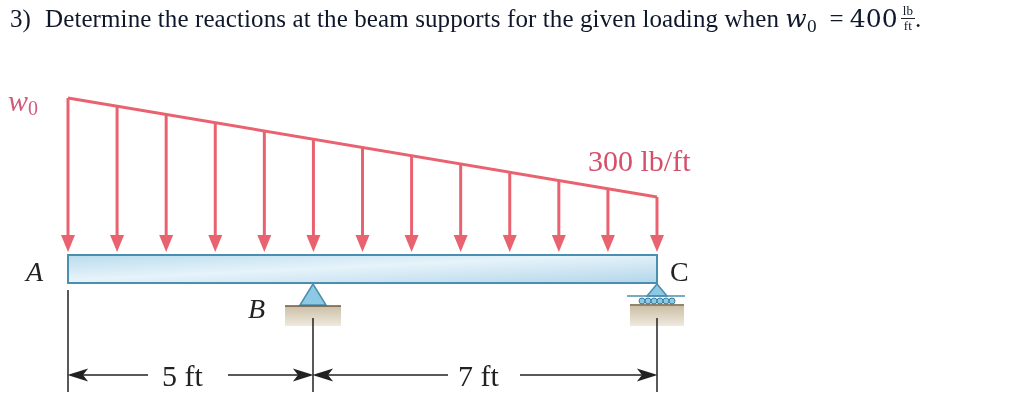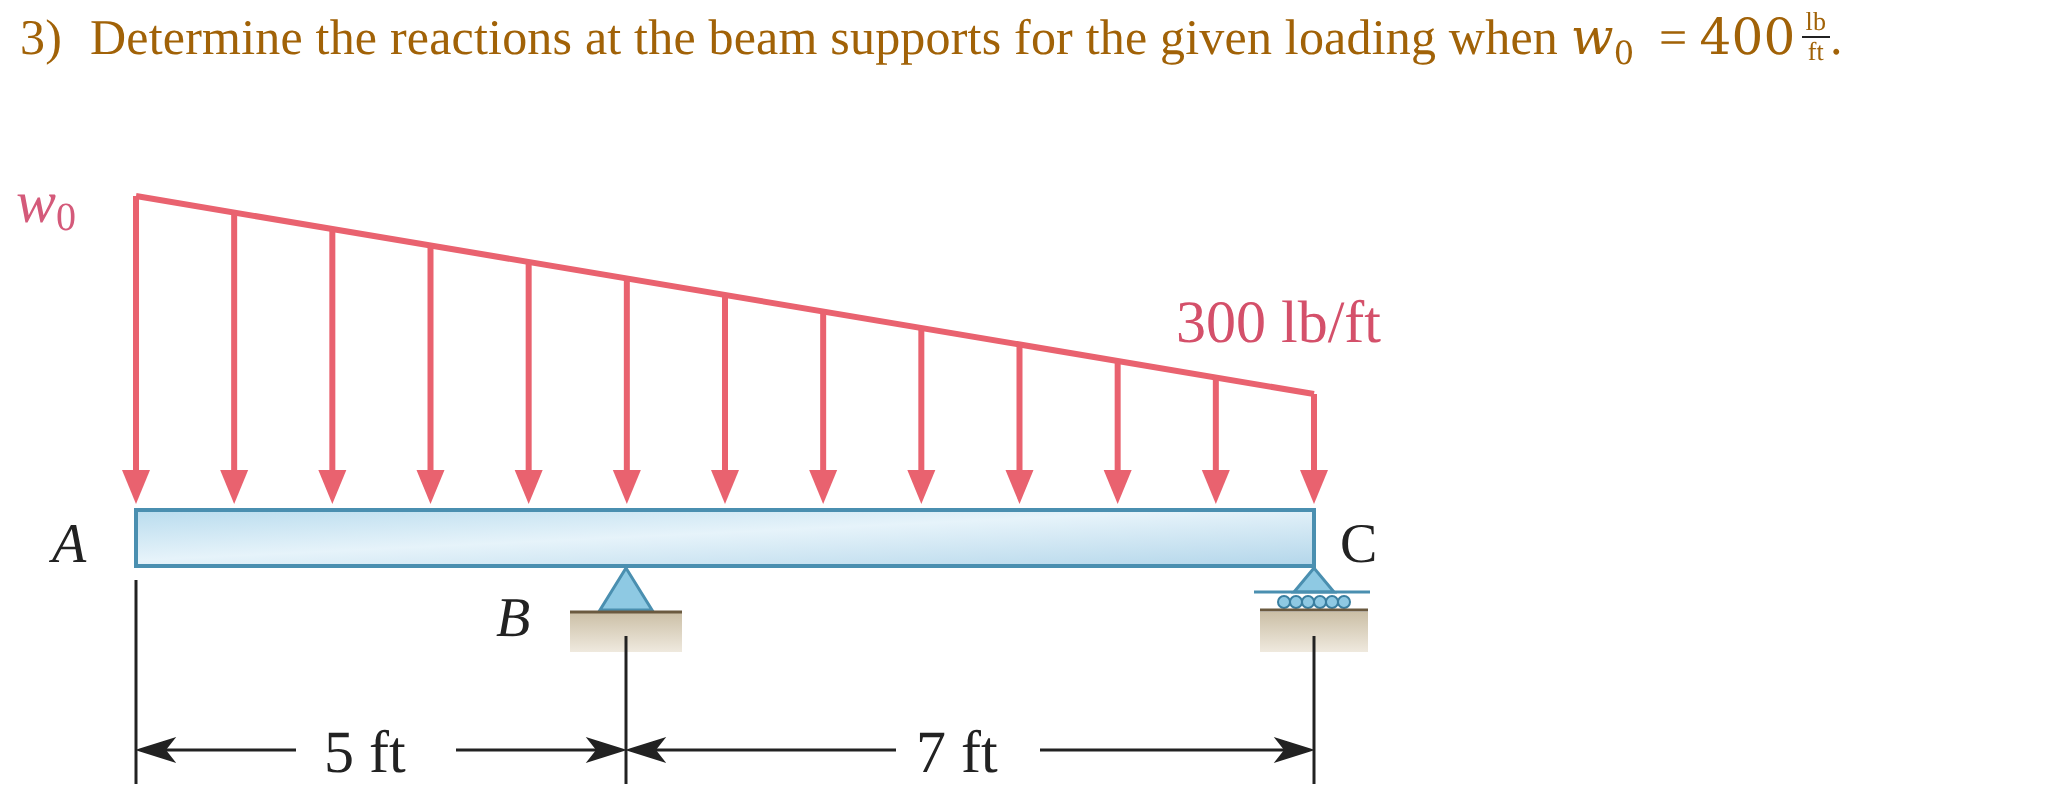--- a/index.html
+++ b/index.html
@@ -1,17 +1,17 @@
 <!DOCTYPE html>
 <html><head>
   <meta charset="utf-8">
   <style>
     html, body { margin: 0; padding: 0; background: #ffffff; }
     body { width: 1024px; height: 404px; position: relative; overflow: hidden; font-family: "Liberation Serif", "DejaVu Serif", serif; }
-    .question { position: absolute; left: 10px; top: 4px; font-size: 25px; color: #a16207; white-space: nowrap; letter-spacing: 0.1px; }
+    .question { position: absolute; left: 10px; top: 4px; font-size: 25px; color: #0f172a; white-space: nowrap; letter-spacing: 0.1px; }
     .question .num { margin-right: 14px; }
     .math { font-family: "DejaVu Serif", "Liberation Serif", serif; font-style: italic; }
     .sub { font-size: 16px; font-style: normal; vertical-align: -5px; }
     .frac { display: inline-block; vertical-align: middle; text-align: center; font-size: 13px; line-height: 14px; margin-left: 3px; position: relative; top: -3px; }
     .frac .top { display: block; border-bottom: 1px solid #222; padding: 0 2px; }
     .frac .bot { display: block; padding: 0 2px; }
     svg { position: absolute; left: 0; top: 0; }
     .lbl { font-family: "Liberation Serif", "DejaVu Serif", serif; }
   </style>
 </head>

